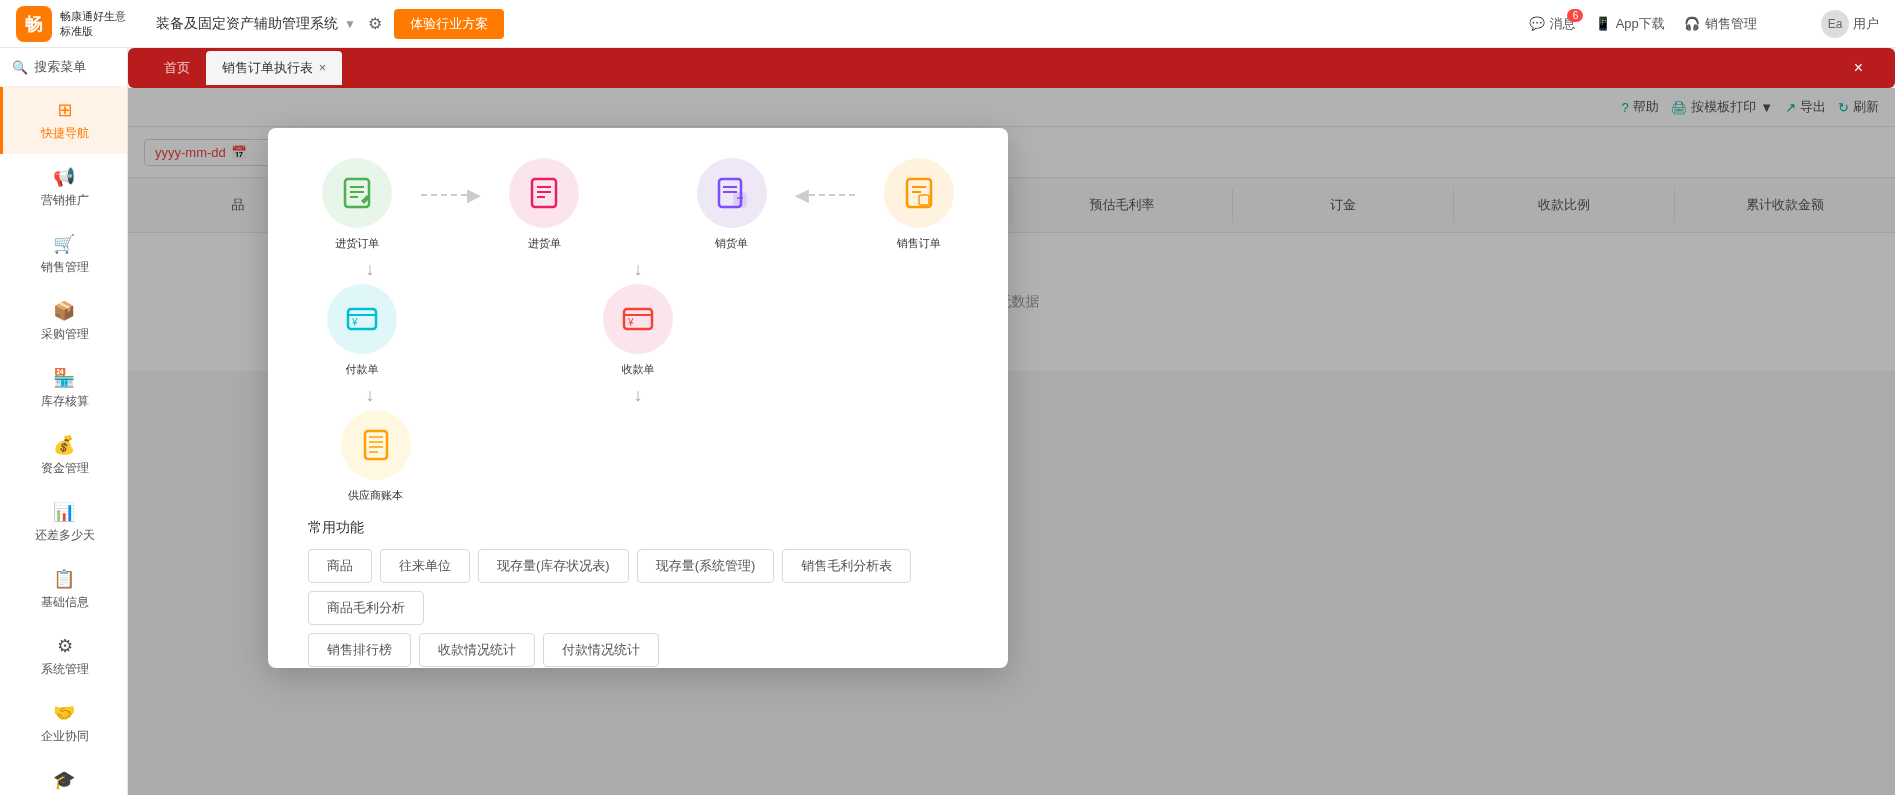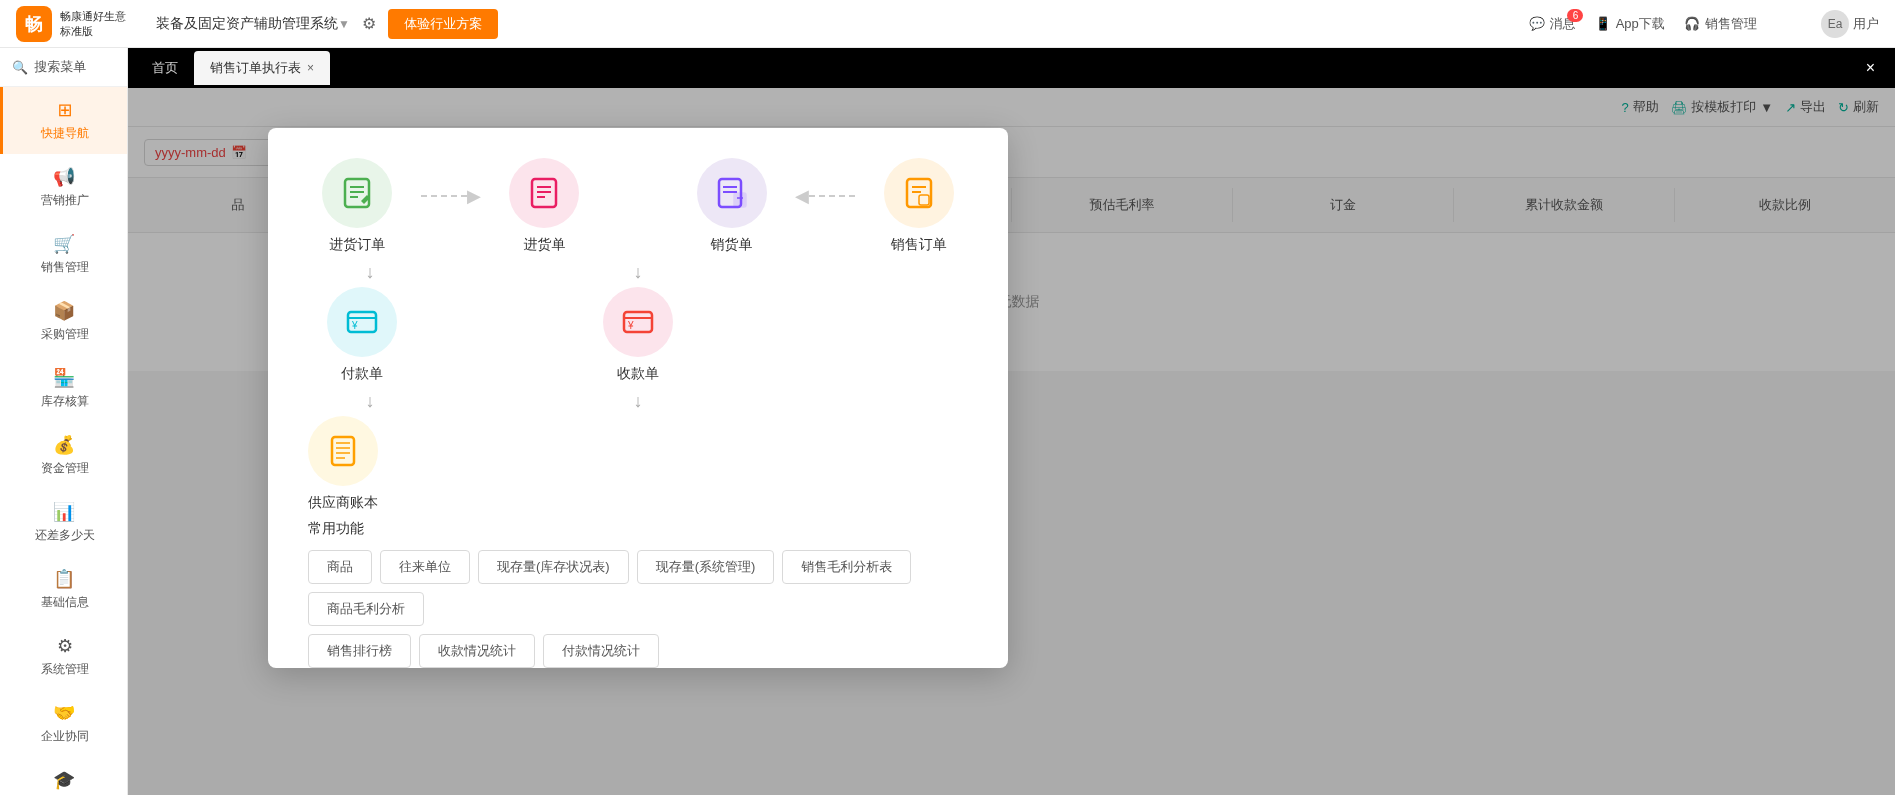--- a/index.html
+++ b/index.html
@@ -4,28 +4,28 @@
   <style>
     * { box-sizing: border-box; margin: 0; padding: 0; }
     body { font-family: 'Microsoft YaHei', Arial, sans-serif; font-size: 13px; background: #f0f2f5; overflow: hidden; }
 
     
     .app-container { display: flex; flex-direction: column; height: 795px; width: 1895px; }
     .top-bar { display: flex; align-items: center; height: 48px; background: #fff; border-bottom: 1px solid #e8e8e8; padding: 0 16px; gap: 12px; }
     .main-area { display: flex; flex: 1; overflow: hidden; }
     .sidebar { width: 128px; background: #fff; border-right: 1px solid #e8e8e8; display: flex; flex-direction: column; }
     .content-area { flex: 1; display: flex; flex-direction: column; overflow: hidden; }
-    .tab-bar { display: flex; align-items: center; background: #000000; height: 40px; padding: 0 8px; }
+    .tab-bar { display: flex; align-items: center; background: #b91c1c; height: 40px; padding: 0 20px; border-radius: 6px; }
     .page-content { flex: 1; background: #f5f5f5; position: relative; overflow: hidden; }
 
     
     .logo-area { display: flex; align-items: center; gap: 8px; width: 128px; }
     .logo-icon { width: 36px; height: 36px; background: #ff7a00; border-radius: 8px; display: flex; align-items: center; justify-content: center; color: white; font-size: 18px; font-weight: bold; }
     .logo-text { font-size: 11px; color: #333; line-height: 1.3; }
-    .sys-title { display: flex; align-items: center; color: #333; font-size: 14px; font-weight: 500; }
+    .sys-title { display: flex; align-items: center; gap: 6px; color: #333; font-size: 14px; font-weight: 500; }
     .sys-title-arrow { color: #999; font-size: 12px; }
     .settings-icon { color: #666; font-size: 16px; cursor: pointer; }
     .trial-btn { background: #ff7a00; color: white; border: none; border-radius: 4px; padding: 6px 16px; font-size: 13px; cursor: pointer; }
     .top-right { margin-left: auto; display: flex; align-items: center; gap: 20px; }
     .top-right-item { display: flex; align-items: center; gap: 4px; color: #555; font-size: 13px; cursor: pointer; position: relative; }
     .badge { position: absolute; top: -6px; right: -8px; background: #ff4444; color: white; border-radius: 10px; font-size: 10px; padding: 1px 4px; min-width: 16px; text-align: center; }
     .avatar { width: 28px; height: 28px; background: #ddd; border-radius: 50%; display: flex; align-items: center; justify-content: center; color: #666; font-size: 12px; overflow: hidden; margin-left: 44px; }
 
     
     .sidebar-search { display: flex; align-items: center; gap: 6px; padding: 10px 12px; color: #555; font-size: 13px; cursor: pointer; border-bottom: 1px solid #f0f0f0; }
@@ -55,21 +55,21 @@
     .th { padding: 8px 12px; color: #555; font-size: 13px; font-weight: 500; flex: 1; text-align: center; border-right: 1px solid #e8e8e8; white-space: nowrap; }
     .th:last-child { border-right: none; }
     .no-data { text-align: center; padding: 60px; color: #999; font-size: 14px; }
 
     
     .modal-overlay { position: absolute; top: 0; left: 0; right: 0; bottom: 0; background: rgba(0,0,0,0.3); z-index: 100; display: flex; align-items: flex-start; justify-content: flex-start; }
     .modal { background: white; border-radius: 8px; width: 740px; max-height: 560px; margin: 40px 0 0 140px; overflow: hidden; box-shadow: 0 8px 32px rgba(0,0,0,0.2); }
     .modal-content { padding: 30px 40px; overflow-y: auto; max-height: 540px; }
     .flow-node { display: flex; flex-direction: column; align-items: center; gap: 8px; }
     .flow-circle { width: 70px; height: 70px; border-radius: 50%; display: flex; align-items: center; justify-content: center; font-size: 28px; }
-    .flow-label { font-size: 14px; color: #333; text-align: right; }
+    .flow-label { font-size: 11px; color: #333; text-align: right; }
 
     .circle-green { background: #e8f5e9; color: #4caf50; }
     .circle-pink { background: #fce4ec; color: #e91e63; }
     .circle-purple { background: #ede7f6; color: #7c4dff; }
     .circle-orange { background: #fff3e0; color: #ff9800; }
     .circle-teal { background: #e0f7fa; color: #00bcd4; }
     .circle-red { background: #fce4ec; color: #f44336; }
     .circle-amber { background: #fff8e1; color: #ffa000; }
     .circle-blue { background: #e3f2fd; color: #2196f3; }
 
@@ -226,22 +226,22 @@
         </div>
 
         <div style="background:white; overflow-x:auto;">
           <div class="table-header">
             <div class="th">品</div>
             <div class="th">商品</div>
             <div class="th">金额</div>
             <div class="th">预估毛利</div>
             <div class="th">预估毛利率</div>
             <div class="th">订金</div>
+            <div class="th">收款比例</div>
             <div class="th">累计收款金额</div>
-            <div class="th">收款比例</div>
           </div>
           <div class="no-data">暂无数据</div>
         </div>
 
         <div class="modal-overlay">
           <div class="modal">
             <div class="modal-content">
 
               <div style="display:flex; align-items:center; justify-content:space-around; margin-bottom: 8px;">
 
@@ -346,21 +346,21 @@
               </div>
 
               <div style="display:flex; justify-content:space-around; margin-bottom:4px; padding: 0 10px;">
                 <div style="width:70px; text-align:center; color:#aaa; font-size:18px;">↓</div>
                 <div style="width:130px;"></div>
                 <div style="width:70px; text-align:center; color:#aaa; font-size:18px;">↓</div>
                 <div style="width:130px;"></div>
                 <div style="width:70px;"></div>
               </div>
 
-              <div style="display:flex; align-items:flex-start; justify-content:space-around; margin-bottom:8px;flex-direction:column;">
+              <div style="display:flex; align-items:flex-start; justify-content:space-around; margin-bottom:16px;">
                 <div class="flow-node">
                   <div class="flow-circle circle-amber">
                     <svg width="36" height="36" viewBox="0 0 36 36">
                         <rect x="7" y="4" width="22" height="28" rx="3" fill="none" stroke="#ffa000" stroke-width="2.5"></rect>
                         <line x1="11" y1="10" x2="25" y2="10" stroke="#ffa000" stroke-width="1.5"></line>
                         <line x1="11" y1="15" x2="25" y2="15" stroke="#ffa000" stroke-width="1.5"></line>
                         <line x1="11" y1="20" x2="25" y2="20" stroke="#ffa000" stroke-width="1.5"></line>
                         <line x1="11" y1="25" x2="20" y2="25" stroke="#ffa000" stroke-width="1.5"></line>
                       </svg>
                   </div>

